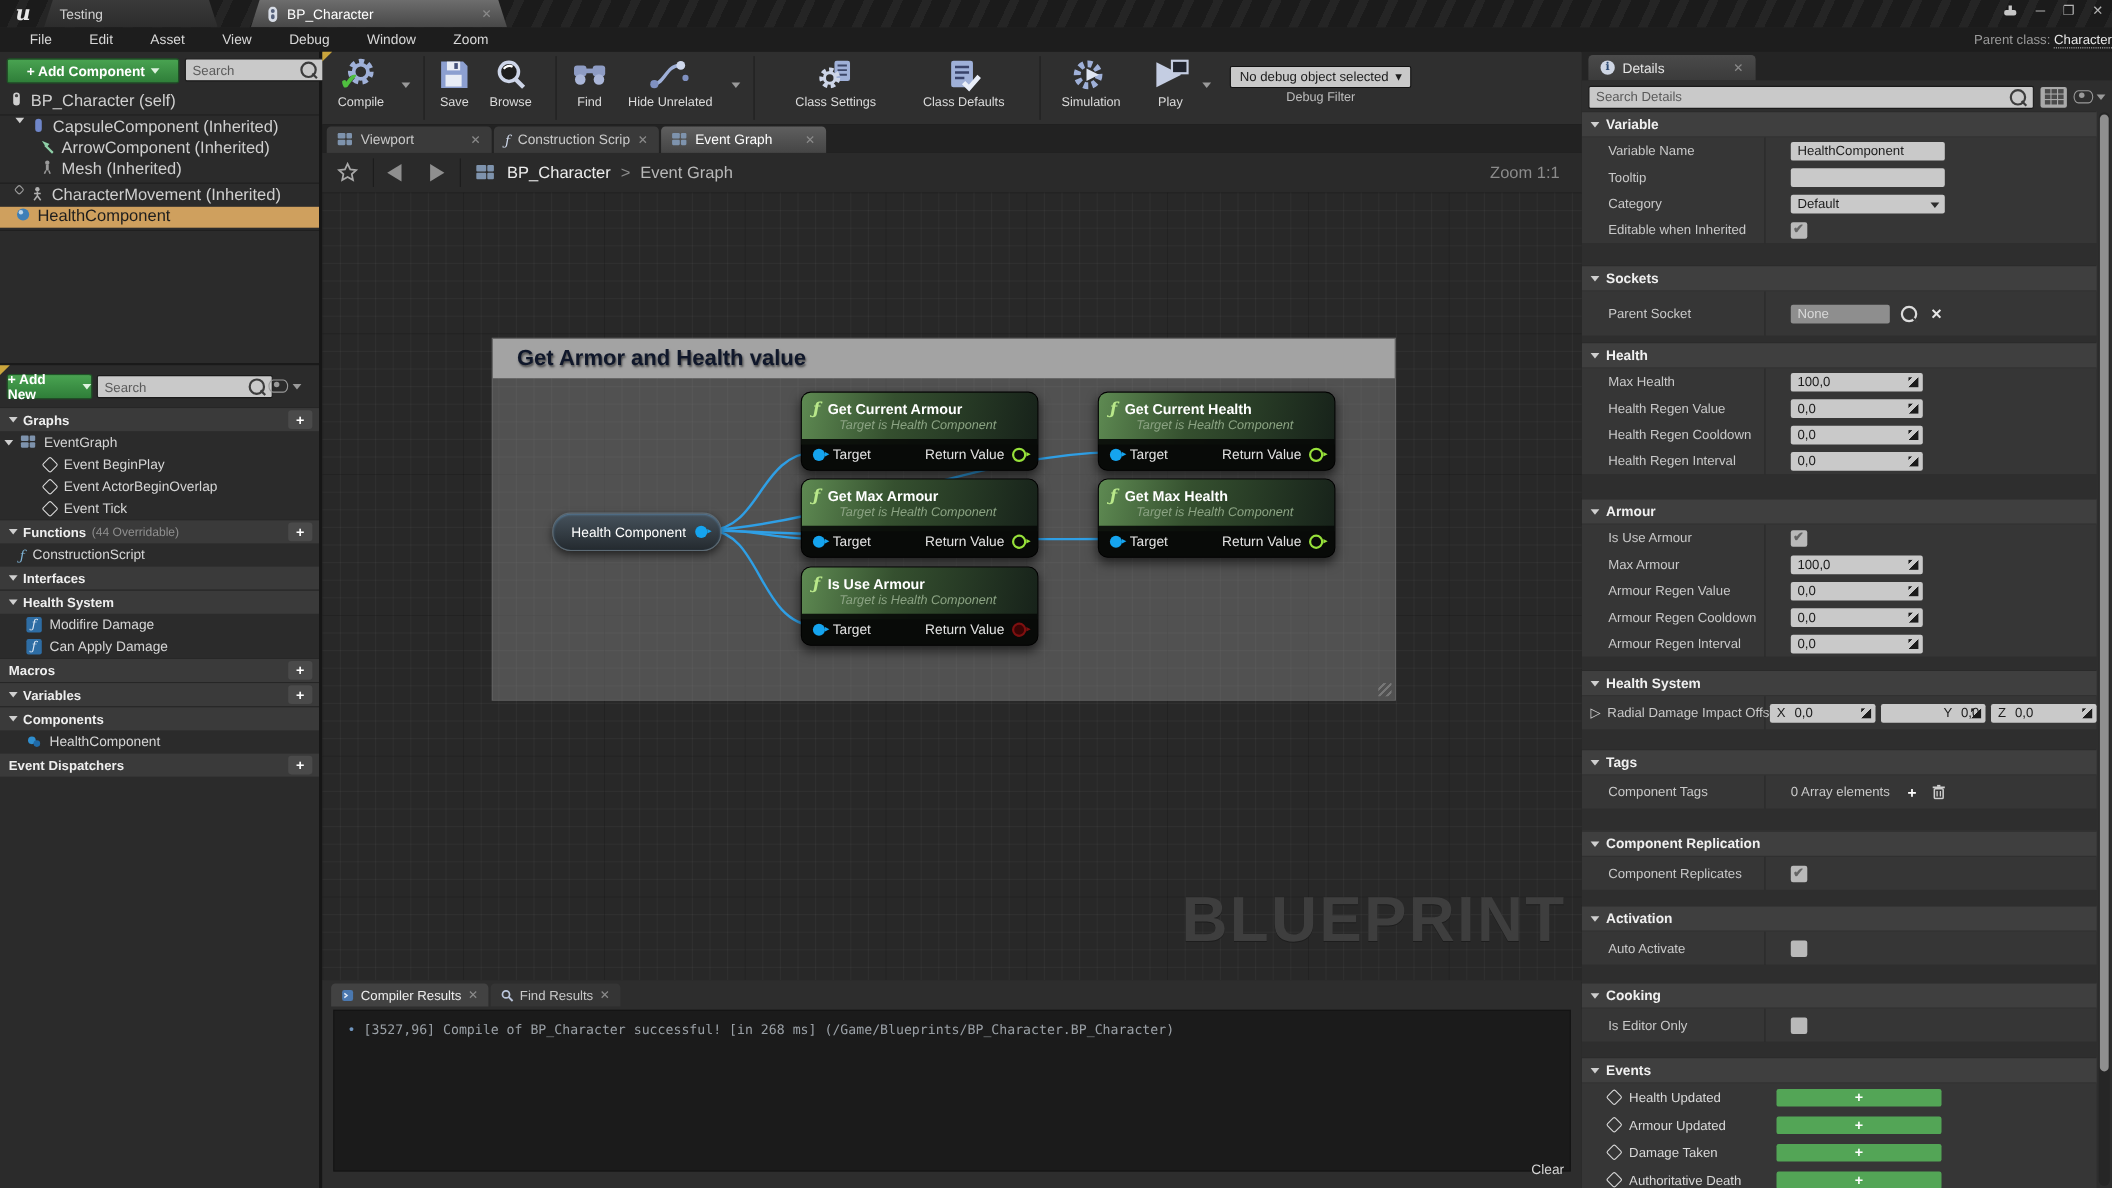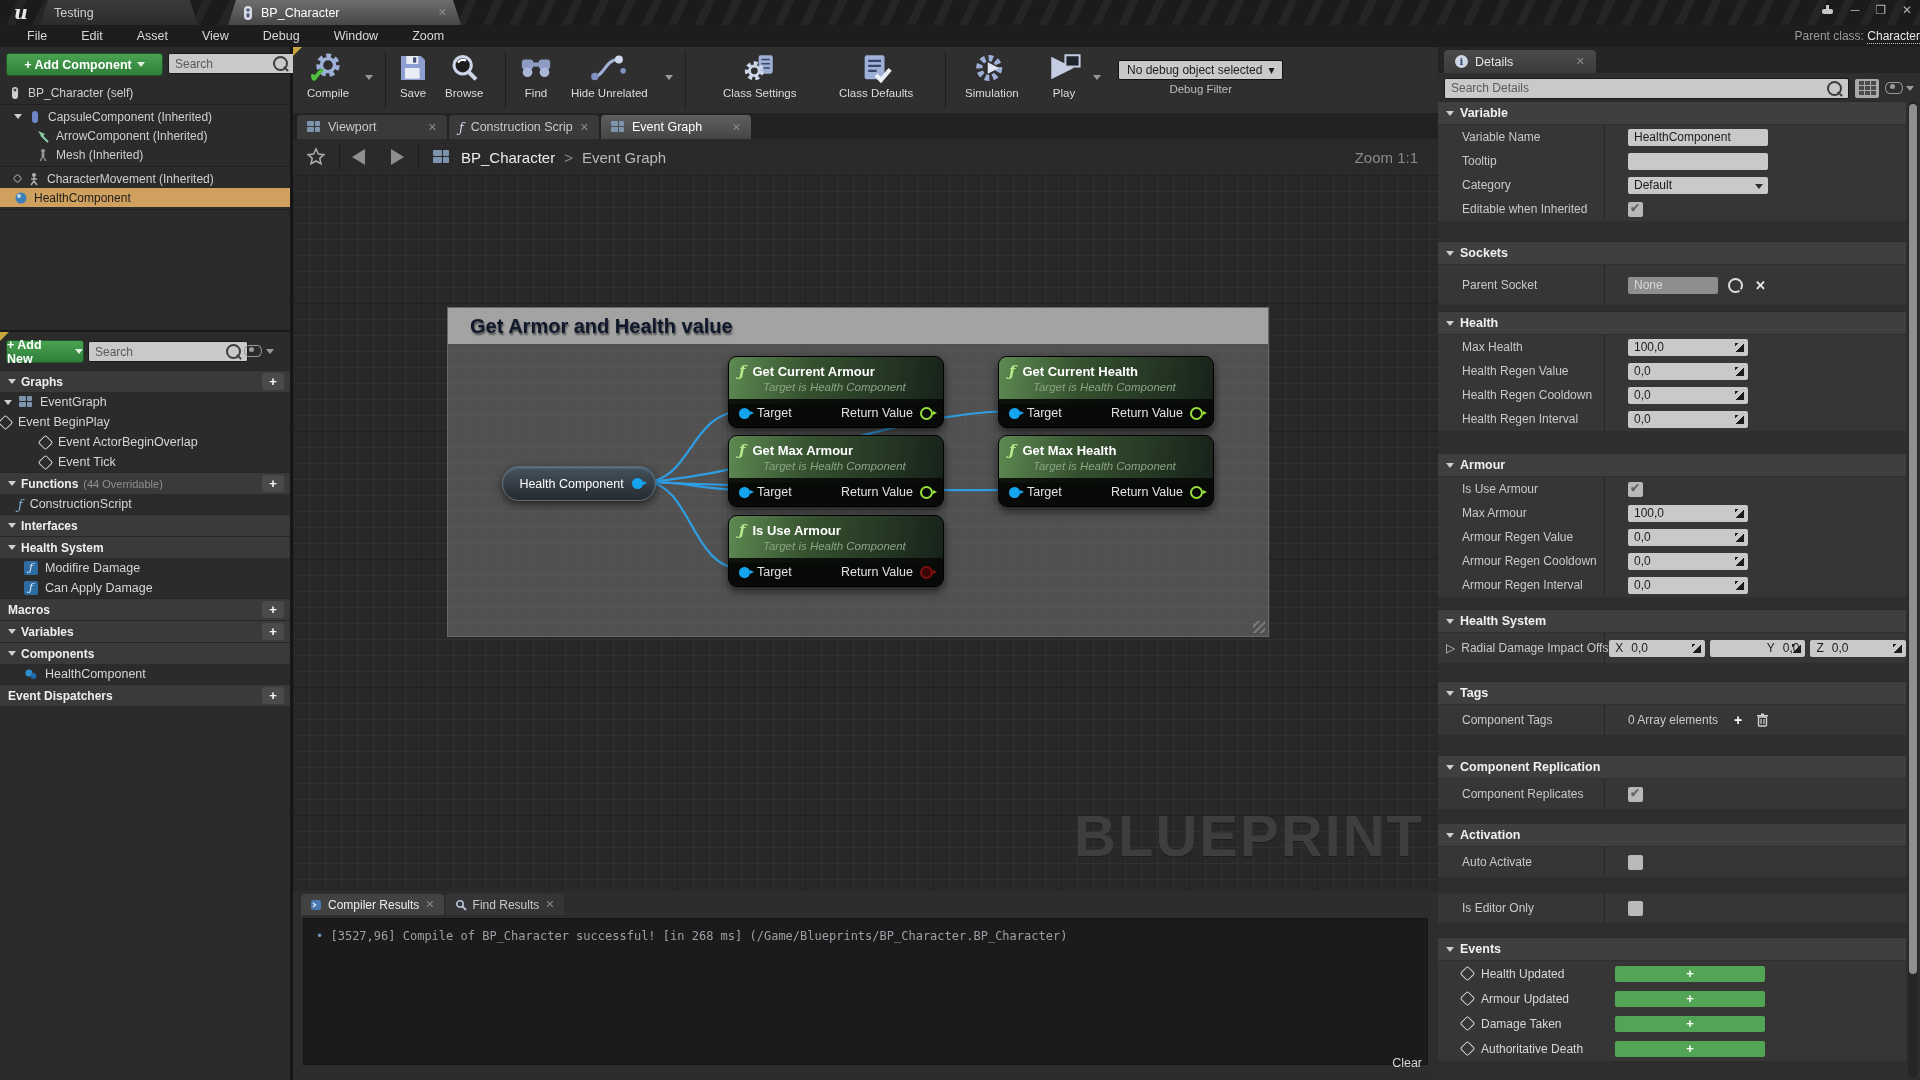--- a/index.html
+++ b/index.html
@@ -25,21 +25,21 @@
   .parentclass b{color:#e8e8e8;font-weight:normal;border-bottom:1px dotted #bbb;}
   
   .leftpanel{left:0;top:47px;width:290px;height:1033px;background:#2b2b2b;border-right:3px solid #161616;}
   .greenbtn{background:linear-gradient(#49a351,#2f7e39);border:1px solid #1e5526;border-radius:3px;
     color:#fff;font-weight:bold;font-size:12.5px;display:flex;align-items:center;justify-content:center;gap:5px;}
   .searchbox{background:#c9c9c9;border:1px solid #1a1a1a;border-radius:2px;color:#5a5a5a;
     font-size:12px;display:flex;align-items:center;padding:0 6px;justify-content:space-between;}
   .mag{width:11px;height:11px;border:2px solid #3c3c3c;border-radius:50%;position:relative;flex:0 0 auto;}
   .mag::after{content:"";position:absolute;width:6px;height:2px;background:#3c3c3c;
     transform:rotate(45deg);left:8px;top:10px;}
-  .treerow{display:flex;align-items:center;gap:6px;height:19px;color:#cfcfcf;font-size:12px;padding-left:8px;}
+  .treerow{display:flex;align-items:flex-start;gap:6px;height:19px;color:#cfcfcf;font-size:15px;padding-left:8px;}
   .treerow.sel{background:#cfa05e;color:#1d1d1d;}
   .ticon{width:14px;height:14px;flex:0 0 auto;display:inline-block;}
   .divline{height:1px;background:#1f1f1f;margin:2px 0;}
   .sechdr{height:21px;background:#3a3a3a;display:flex;align-items:center;color:#efefef;
     font-weight:bold;font-size:12px;padding-left:8px;gap:5px;position:relative;border-top:1px solid #262626;}
   .sechdr .note{font-weight:normal;color:#8f8f8f;font-size:11px;}
   .plusbtn{position:absolute;right:6px;top:2px;width:22px;height:17px;background:#4a4a4a;border-radius:3px;
     color:#fff;font-weight:bold;text-align:center;line-height:17px;font-size:13px;}
   .tri{width:0;height:0;border-left:4px solid transparent;border-right:4px solid transparent;
     border-top:5px solid #cfcfcf;display:inline-block;flex:0 0 auto;}
@@ -273,21 +273,21 @@
         <div class="bprow" style="padding-left:4px;">
           <span class="tri"></span>
           <span class="gridicon">
               <span></span>
               <span></span>
               <span></span>
               <span></span>
             </span>
           <span>EventGraph</span>
         </div>
-        <div class="bprow" style="">
+        <div class="bprow" style="padding-left:40px;">
           <span class="diamond"></span>
           <span>Event BeginPlay</span>
         </div>
         <div class="bprow" style="padding-left:40px;">
           <span class="diamond"></span>
           <span>Event ActorBeginOverlap</span>
         </div>
         <div class="bprow" style="padding-left:40px;">
           <span class="diamond"></span>
           <span>Event Tick</span>
@@ -823,20 +823,24 @@
             <span>Activation</span>
           </div>
         <div class="drow" style="height:30px;">
             <span class="vdiv"></span>
           <span class="dlabel">Auto Activate</span>
           <span class="cb"></span>
         </div>
       </div>
 
       <div class="dsec" style="margin-top:16px;">
+        <div class="dhdr">
+            <span class="tri"></span>
+            <span>Cooking</span>
+          </div>
         <div class="drow" style="height:30px;">
             <span class="vdiv"></span>
           <span class="dlabel">Is Editor Only</span>
           <span class="cb"></span>
         </div>
       </div>
 
       <div class="dsec" style="margin-top:14px;">
         <div class="dhdr">
             <span class="tri"></span>

